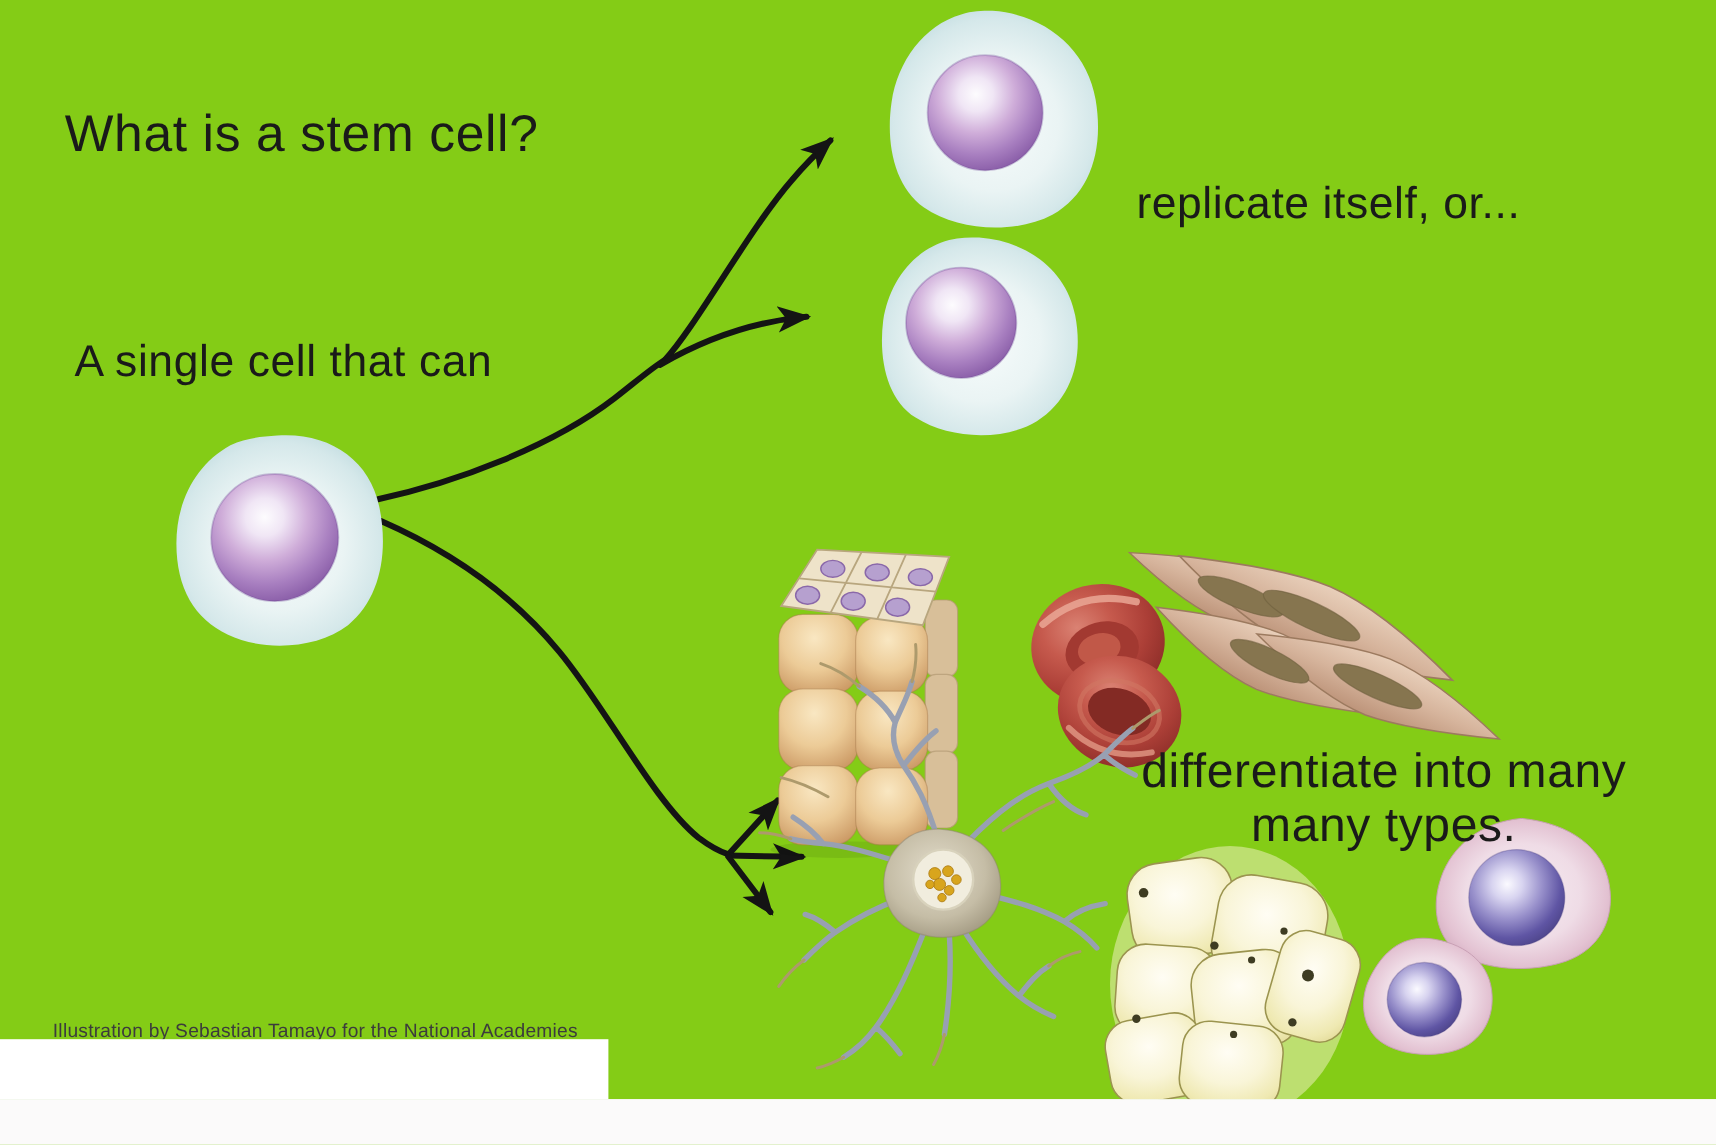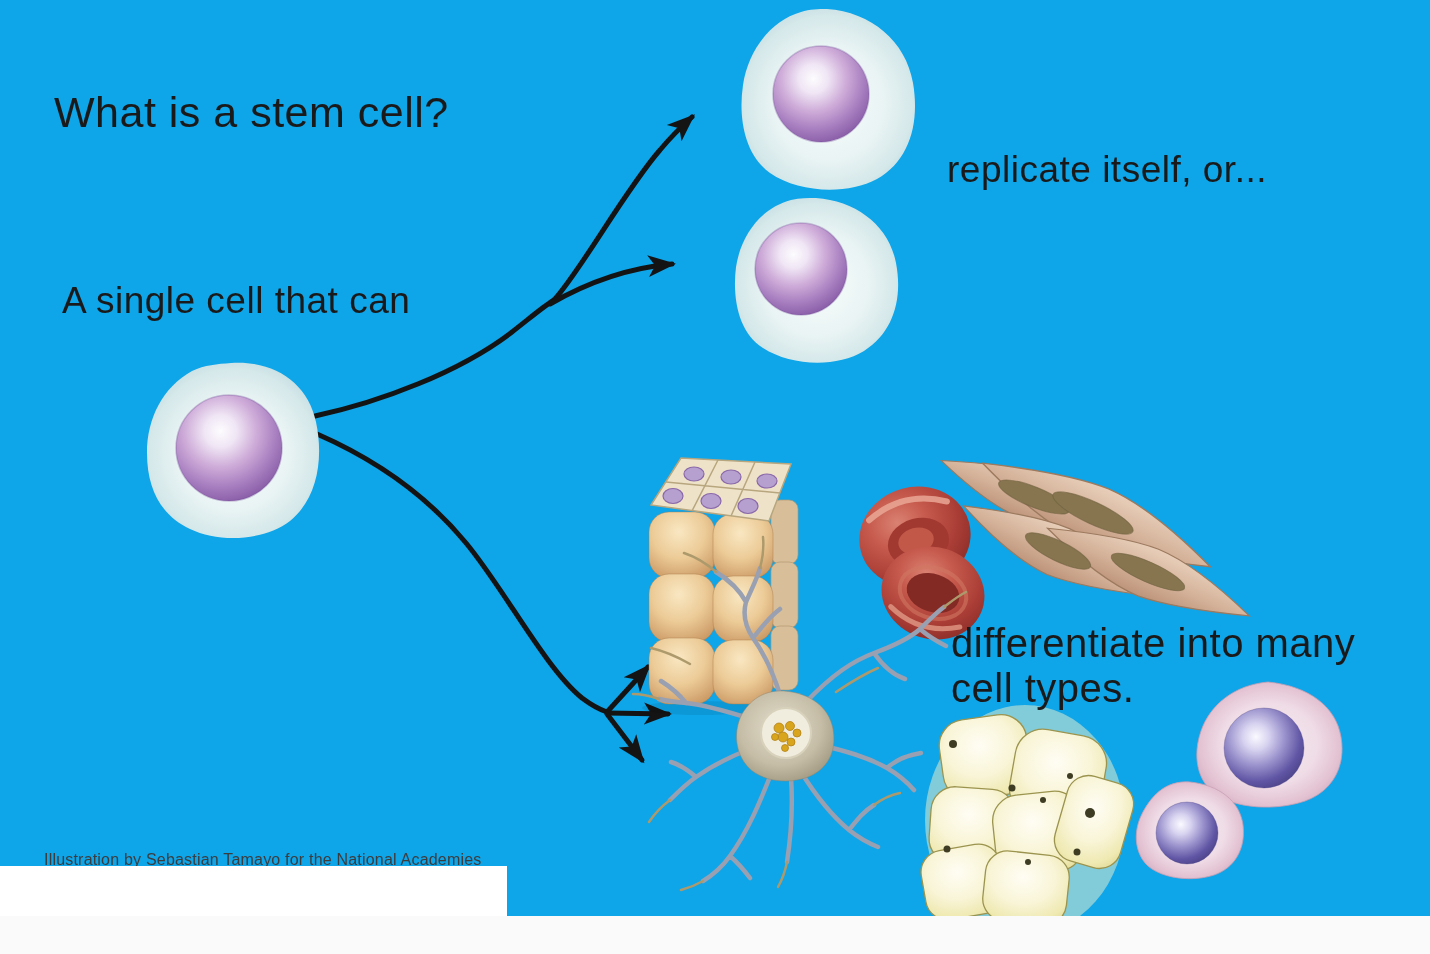--- a/index.html
+++ b/index.html
@@ -1,25 +1,25 @@
 <!DOCTYPE html>
 <html><head>
 <meta charset="utf-8">
 <style>
   html,body{margin:0;padding:0;background:#fbfafa;}
   .canvas{
-    position:relative;width:1430px;height:916px;background:#0ea5e9;
+    position:relative;width:1430px;height:916px;background:#84cc16;
     overflow:hidden;font-family:"Liberation Sans",sans-serif;
   }
   svg.art{position:absolute;left:0;top:0;z-index:1;}
   .label{position:absolute;z-index:2;color:#1a1a1a;letter-spacing:.5px;white-space:nowrap;}
   .label-title{left:54px;top:88px;font-size:43px;}
   .label-intro{left:62px;top:280px;font-size:37px;}
   .label-replicate{left:947px;top:149px;font-size:37px;}
-  .label-diff{left:951px;top:621px;font-size:40px;line-height:45px;}
+  .label-diff{left:951px;top:621px;font-size:40px;line-height:45px;text-align:center;}
   .label-credit{left:44px;top:851px;font-size:16px;color:#3c3c3c;letter-spacing:.2px;}
   .white-cover{position:absolute;z-index:3;left:0;top:866px;width:507px;height:88px;background:#ffffff;}
 </style>
 </head>
 <body>
 
 <div class="canvas">
 
   <svg class="art" width="1430" height="954" viewBox="0 0 1430 954">
     <defs>
@@ -219,19 +219,19 @@
       <path fill="url(#gPinkOuter)" stroke="#c89fb4" stroke-width=".8" d="M 1190,782 C 1219,785 1240,801 1243,825 C 1246,848 1235,868 1214,875 C 1193,882 1163,879 1148,866 C 1135,854 1133,833 1141,816 C 1150,797 1165,780 1190,782 Z"></path>
       <circle cx="1187" cy="833" r="31" fill="url(#gNucleusB)" stroke="#453c7e" stroke-opacity=".3" stroke-width="1"></circle>
     </g>
   </svg>
 
   <div class="label label-title">What is a stem cell?</div>
   <div class="label label-intro">A single cell that can</div>
   <div class="label label-replicate">replicate itself, or...</div>
   <div class="label label-diff">
     <div>differentiate into many</div>
-    <div>cell types.</div>
+    <div>many types.</div>
   </div>
   <div class="label label-credit">Illustration by Sebastian Tamayo for the National Academies</div>
 
   <div class="white-cover"></div>
 
 </div>
 
 </body></html>

